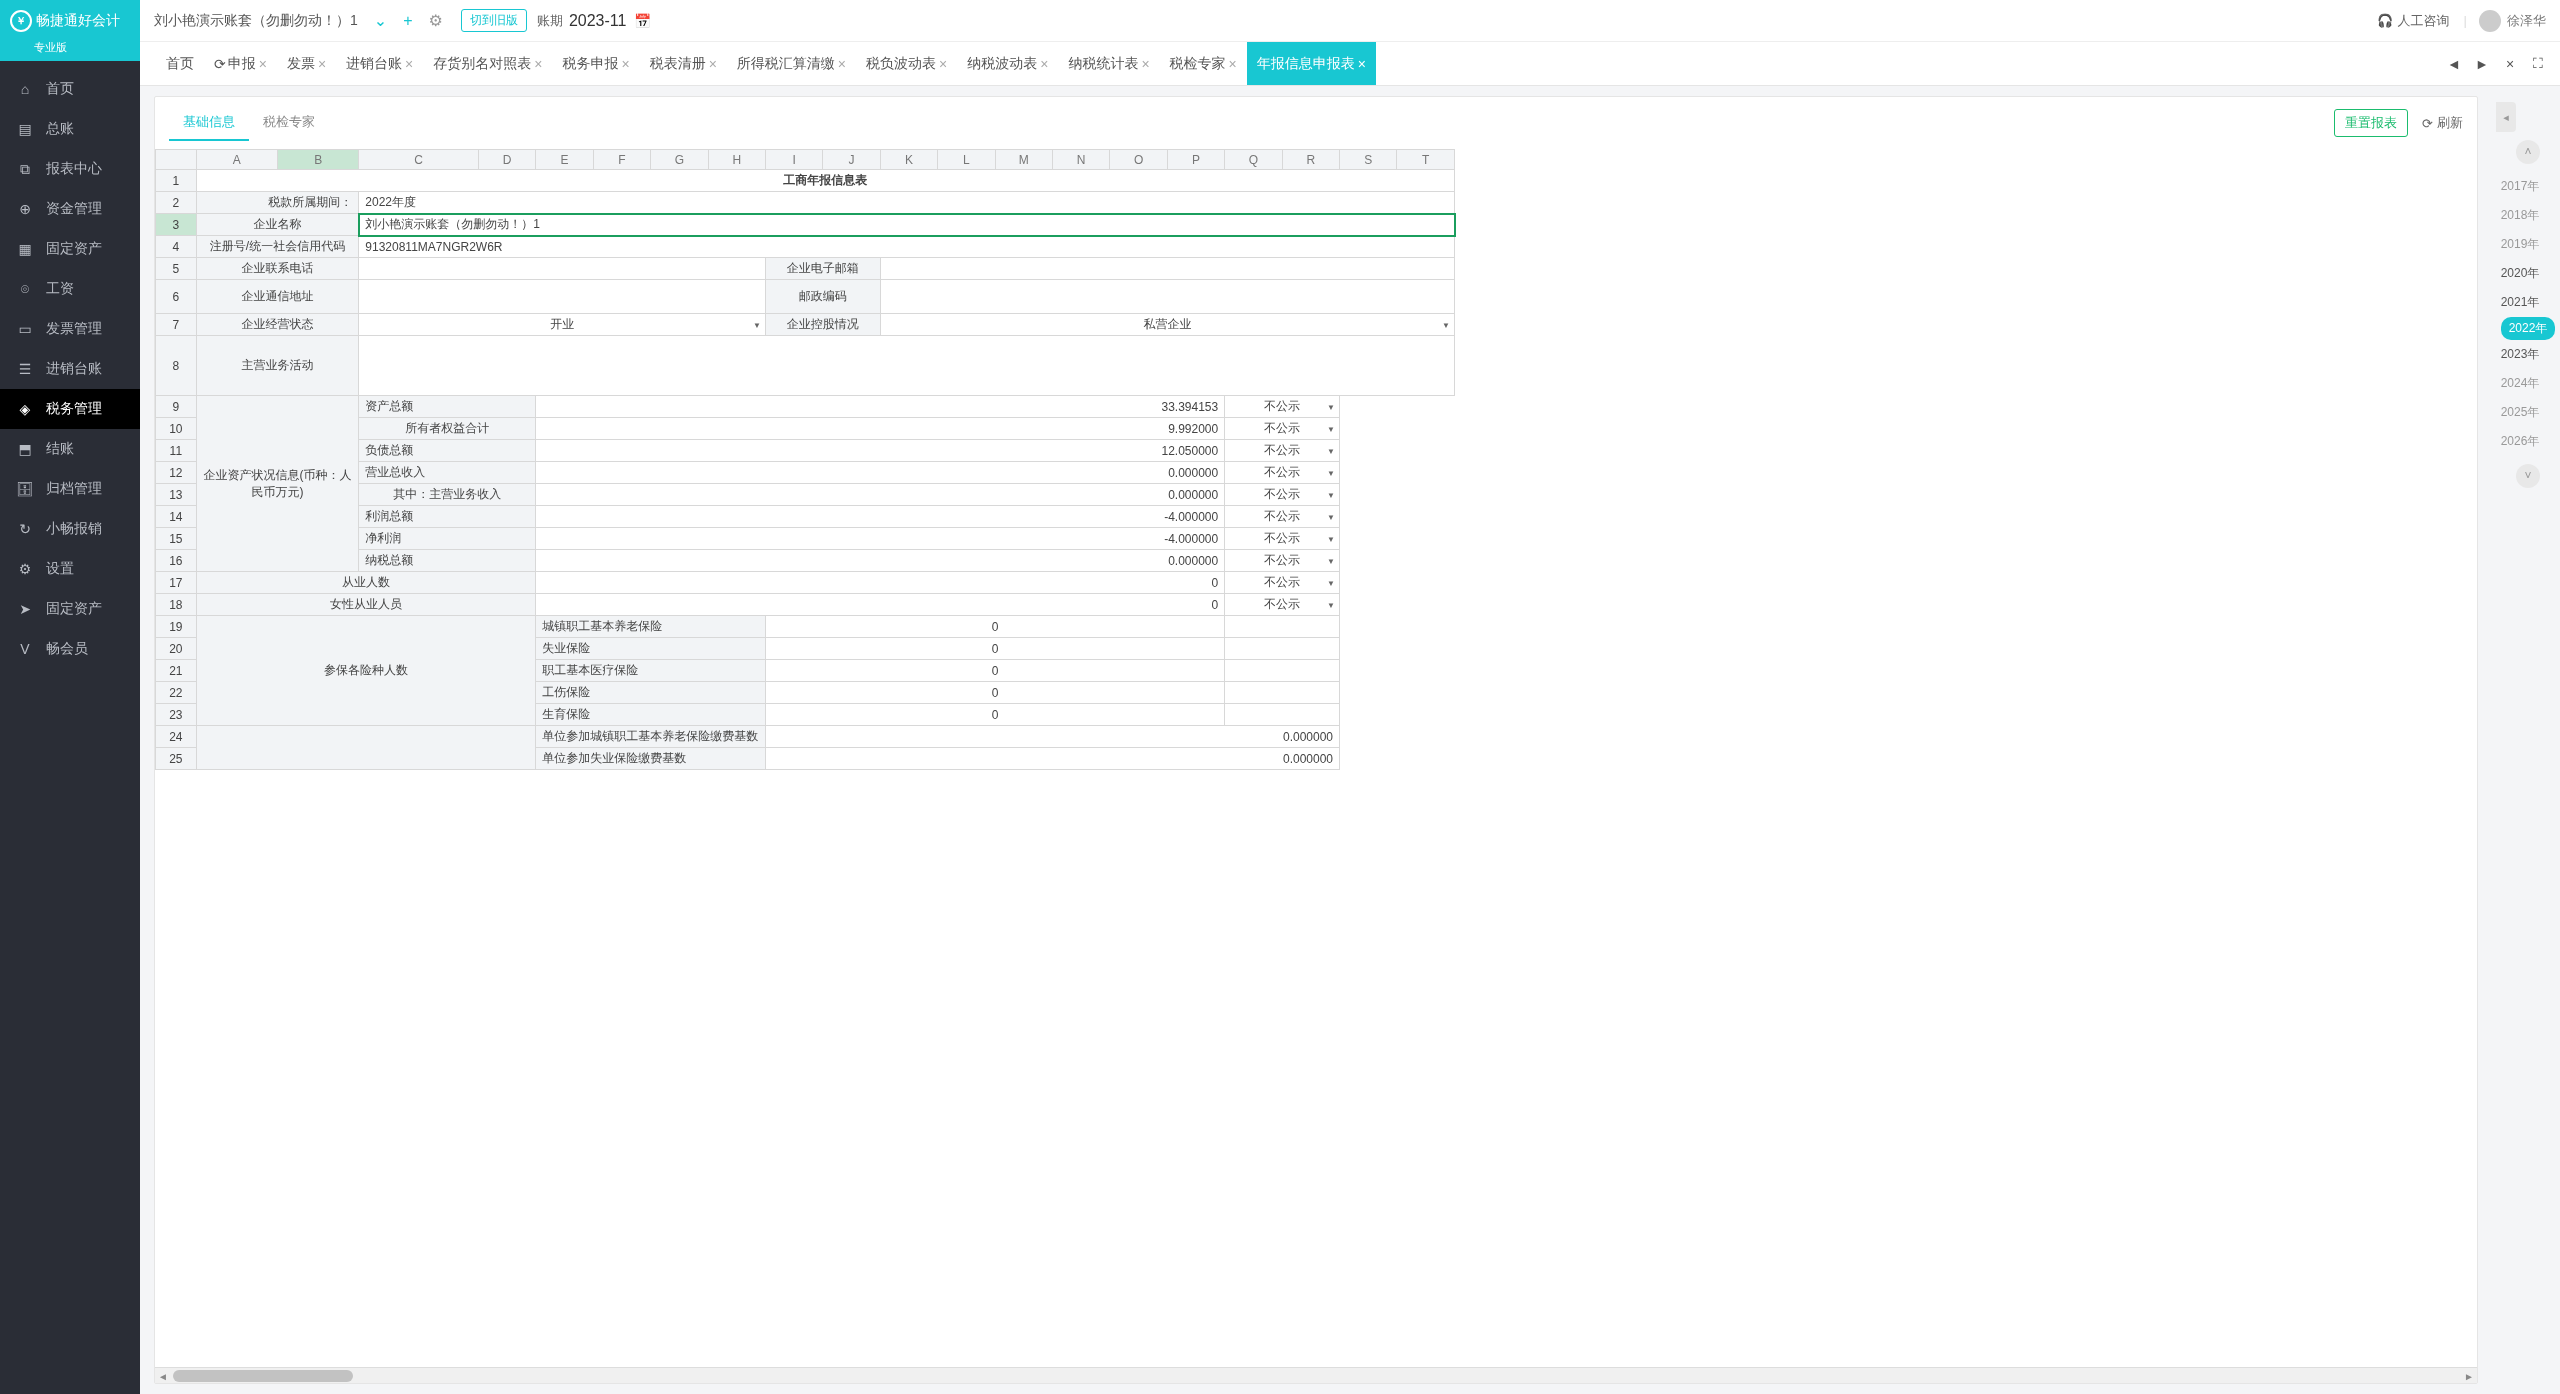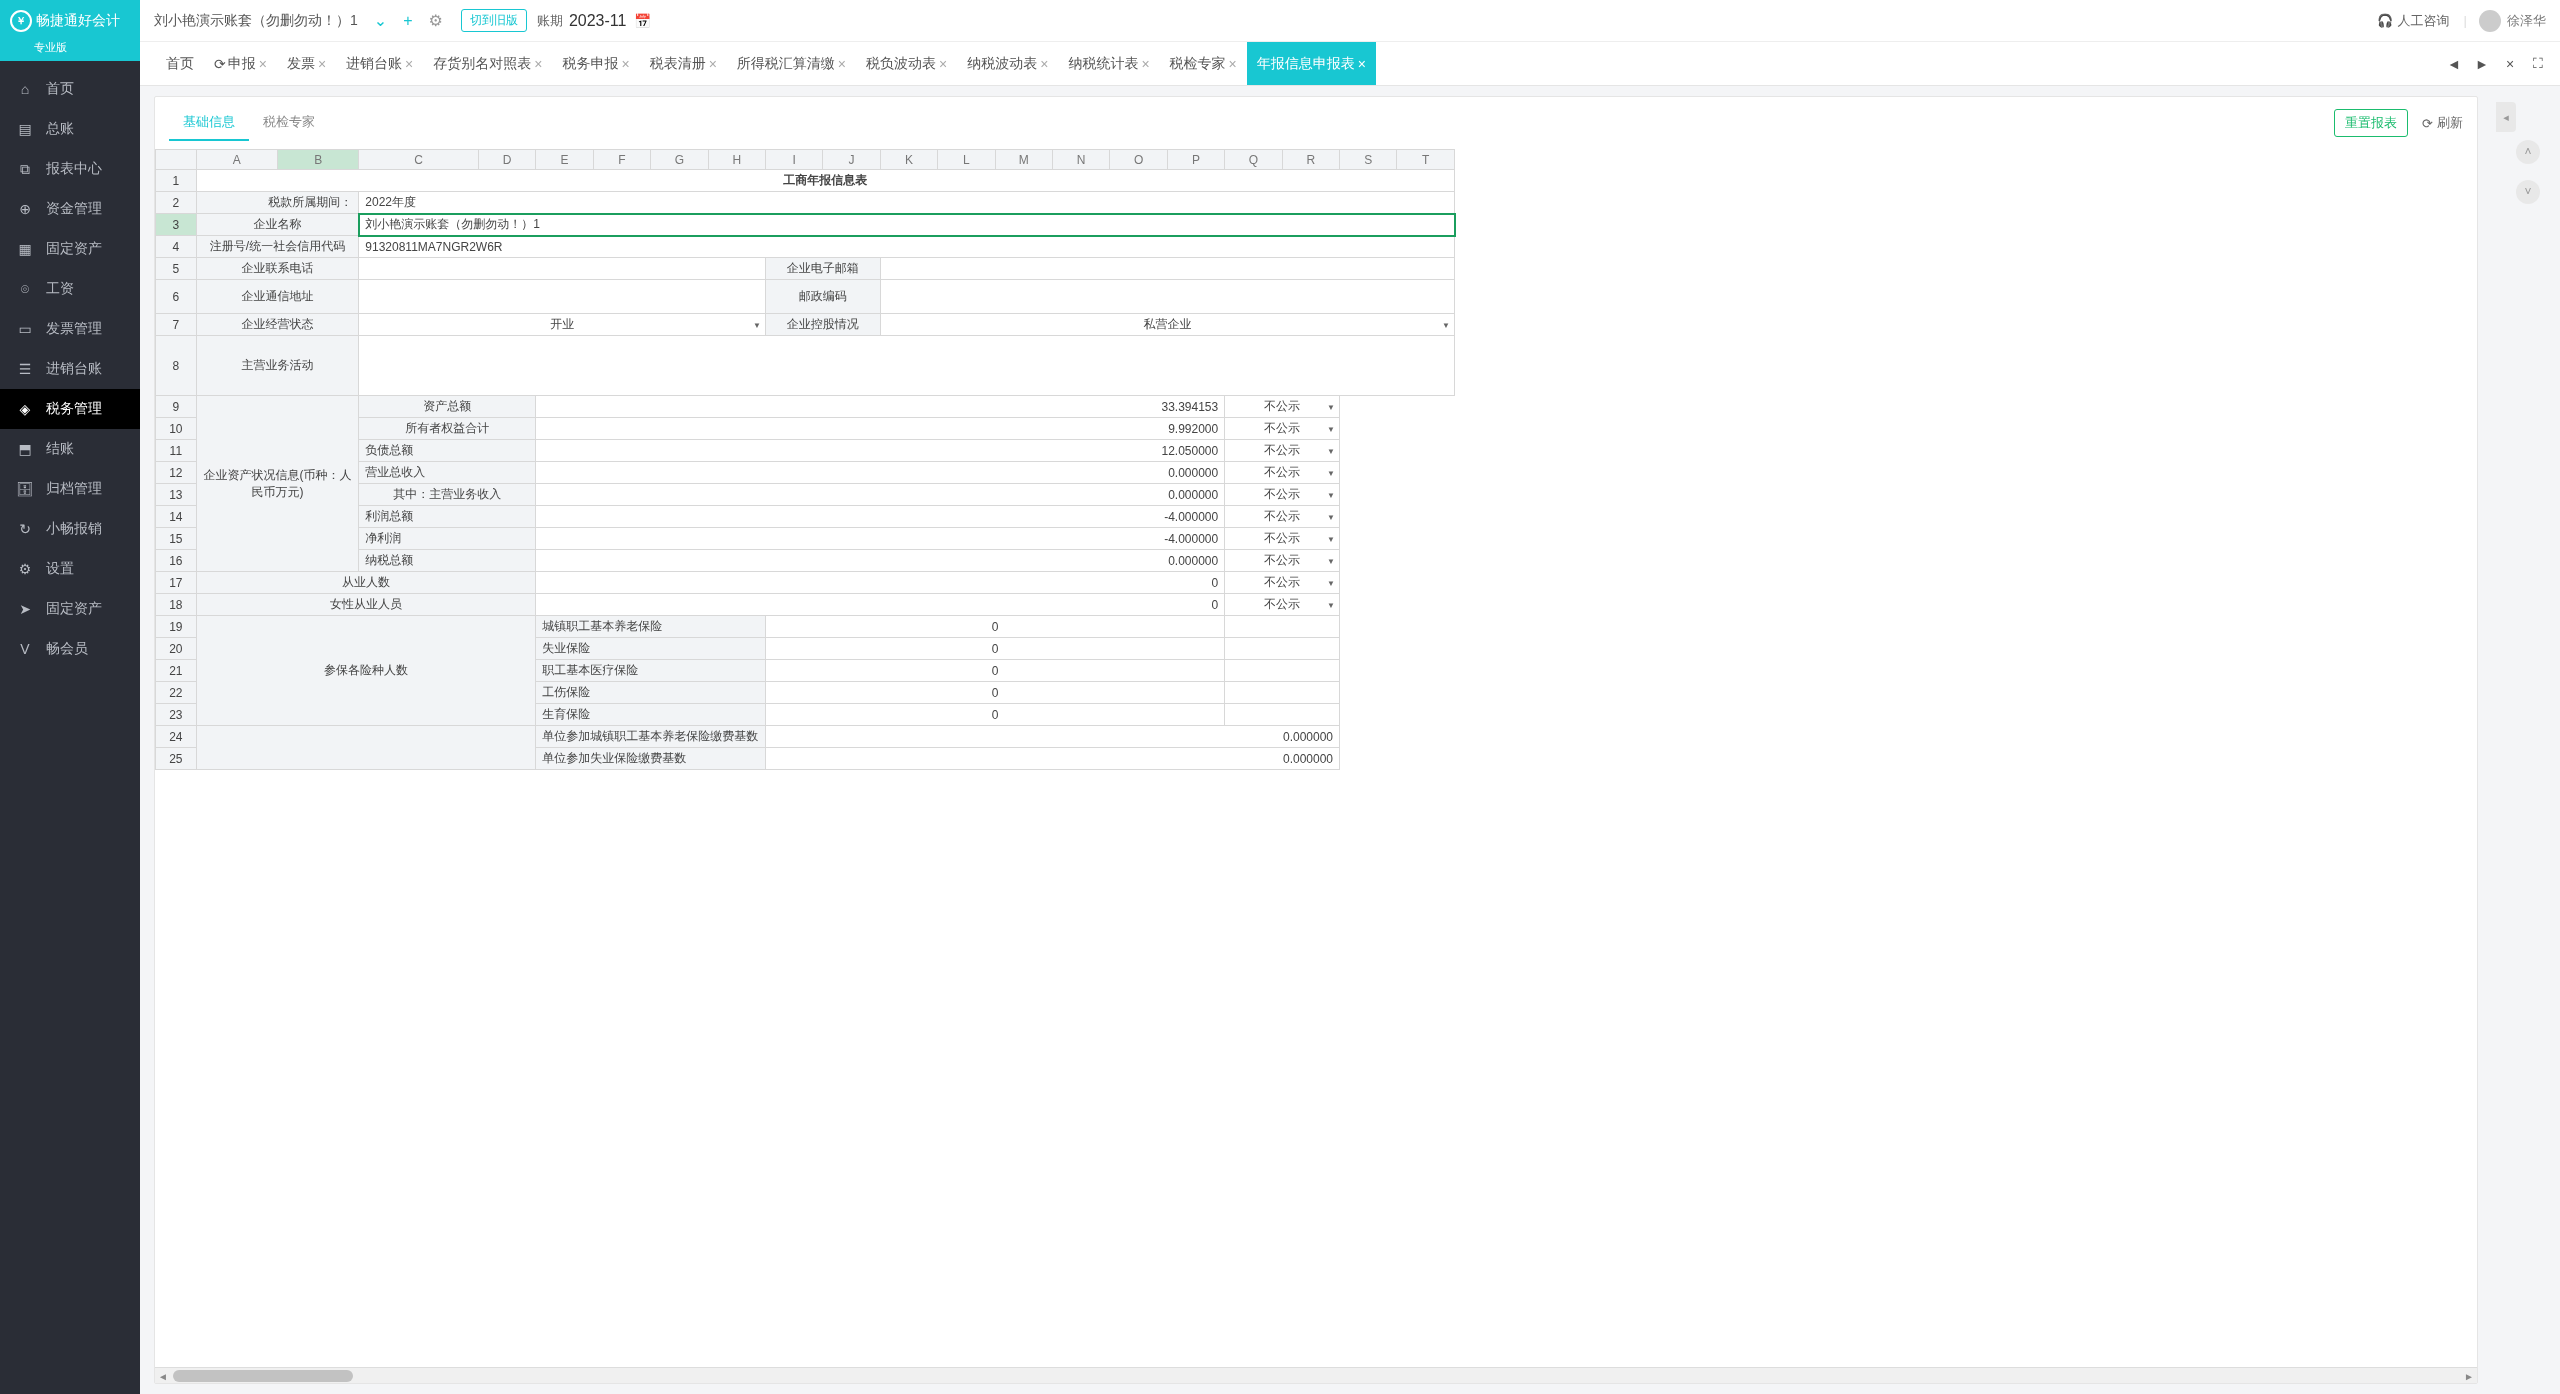--- a/index.html
+++ b/index.html
@@ -347,21 +347,21 @@
                   <td colspan="10" class="val-c dd">私营企业</td>
                 </tr>
                 <tr style="height:60px">
                   <td class="rownum">8</td>
                   <td colspan="2" class="hdr-cell">主营业务活动</td>
                   <td colspan="18"></td>
                 </tr>
                 <tr>
                   <td class="rownum">9</td>
                   <td rowspan="8" colspan="2" class="hdr-cell" style="line-height:1.4;">企业资产状况信息(币种：人民币万元)</td>
-                  <td colspan="2" class="hdr-cell" style="text-align:center;">资产总额</td>
+                  <td colspan="2" class="hdr-cell" style="text-align:left;">资产总额</td>
                   <td colspan="12" class="val-r">33.394153</td>
                   <td colspan="2" class="dd val-c">不公示</td>
                 </tr>
                 <tr>
                   <td class="rownum">10</td>
                   <td colspan="2" class="hdr-cell" style="text-align:center;">所有者权益合计</td>
                   <td colspan="12" class="val-r">9.992000</td>
                   <td colspan="2" class="dd val-c">不公示</td>
                 </tr>
                 <tr>
@@ -462,17 +462,29 @@
           <div class="hscroll-thumb" style="left:18px;"></div>
           <span class="hscroll-arrow" style="right:0;">►</span>
         </div>
       </div>
 
       <div class="vscroll-track"></div>
 
       <div class="year-rail">
         <div class="rail-toggle">◂</div>
         <div class="rail-arrow">˄</div>
+        <div id="years">
+            <div class="year-item">2017年</div>
+            <div class="year-item">2018年</div>
+            <div class="year-item">2019年</div>
+            <div class="year-item enabled">2020年</div>
+            <div class="year-item enabled">2021年</div>
+            <div class="year-item enabled active">2022年</div>
+            <div class="year-item enabled">2023年</div>
+            <div class="year-item">2024年</div>
+            <div class="year-item">2025年</div>
+            <div class="year-item">2026年</div>
+          </div>
         <div class="rail-arrow" style="margin-top:8px;">˅</div>
       </div>
     </div>
   </div>
 </div>
 
 </body></html>

